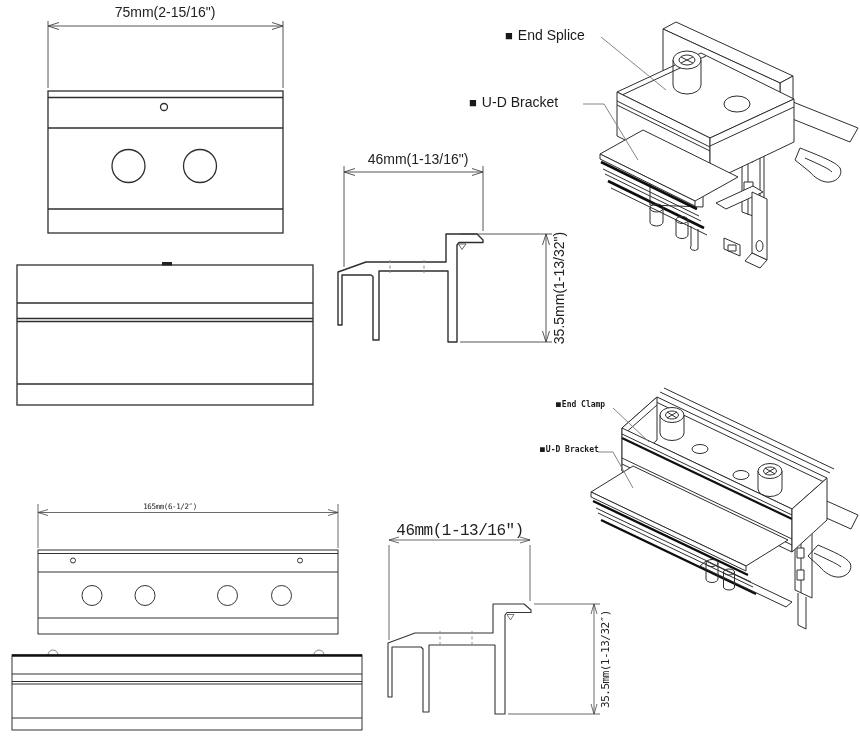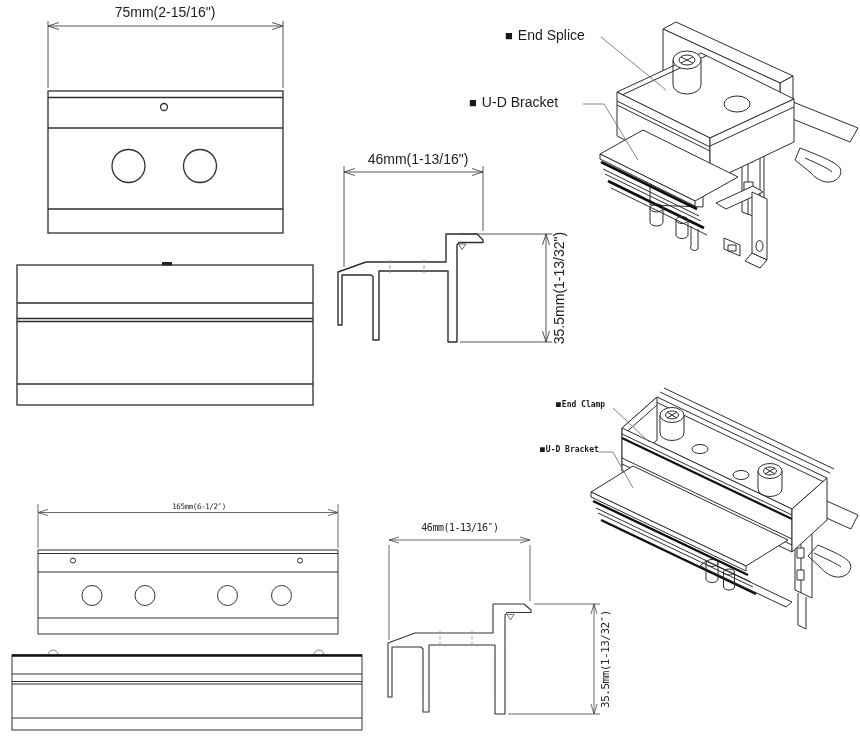--- a/index.html
+++ b/index.html
@@ -13,21 +13,21 @@
   .vert{transform:translate(-50%,-50%) rotate(-90deg);transform-origin:center;}
   .iso-label{display:flex;align-items:center;}
   .iso-label .sq{line-height:1;}
   .lbl-sans{font-size:14px;}
   .lbl-sans .sq{font-size:13px;margin-right:5px;}
   .lbl-mono{font-family:"DejaVu Sans Mono","Liberation Mono",monospace;font-size:8px;font-weight:bold;}
   .lbl-mono .sq{font-size:8px;margin-right:1px;}
   .fs75{font-size:14px;}
   .fs46t{font-size:14px;}
   .fs165{font-size:7.5px;letter-spacing:-0.4px;}
-  .fs46b{font-size:10px;letter-spacing:-0.5px;}
+  .fs46b{font-size:16px;letter-spacing:-0.5px;font-family:Liberation Mono, monospace;}
   .fs355b{font-size:11px;letter-spacing:-0.5px;}
 </style>
 </head>
 <body>
 
 <div class="canvas">
 
 <svg width="860" height="736" viewBox="0 0 860 736">
 
   <g stroke="#2e2e2e" stroke-width="1.3" fill="none">
@@ -296,21 +296,21 @@
     <polyline points="598,452 613,452 633,488"></polyline>
   </g>
 </svg>
 
 <div class="txt dim-sans fs75 center-x" style="left:165px;top:5px;">75mm(2-15/16")</div>
 
 <div class="txt dim-sans fs46t center-x" style="left:418px;top:152px;">46mm(1-13/16")</div>
 
 <div class="txt dim-sans vert" style="left:559px;top:288px;">35.5mm(1-13/32")</div>
 
-<div class="txt dim-mono fs165 center-x" style="left:199px;top:503px;">165mm(6-1/2″)</div>
+<div class="txt dim-mono fs165 center-x" style="left:170px;top:503px;">165mm(6-1/2″)</div>
 
 <div class="txt dim-mono fs46b center-x" style="left:460px;top:523px;">46mm(1-13/16″)</div>
 
 <div class="txt dim-mono fs355b vert" style="left:606px;top:659px;">35.5mm(1-13/32″)</div>
 
 <div class="txt iso-label lbl-sans" style="left:505px;top:28px;">
   <span class="sq">■</span>
   <span>End Splice</span>
 </div>
 

